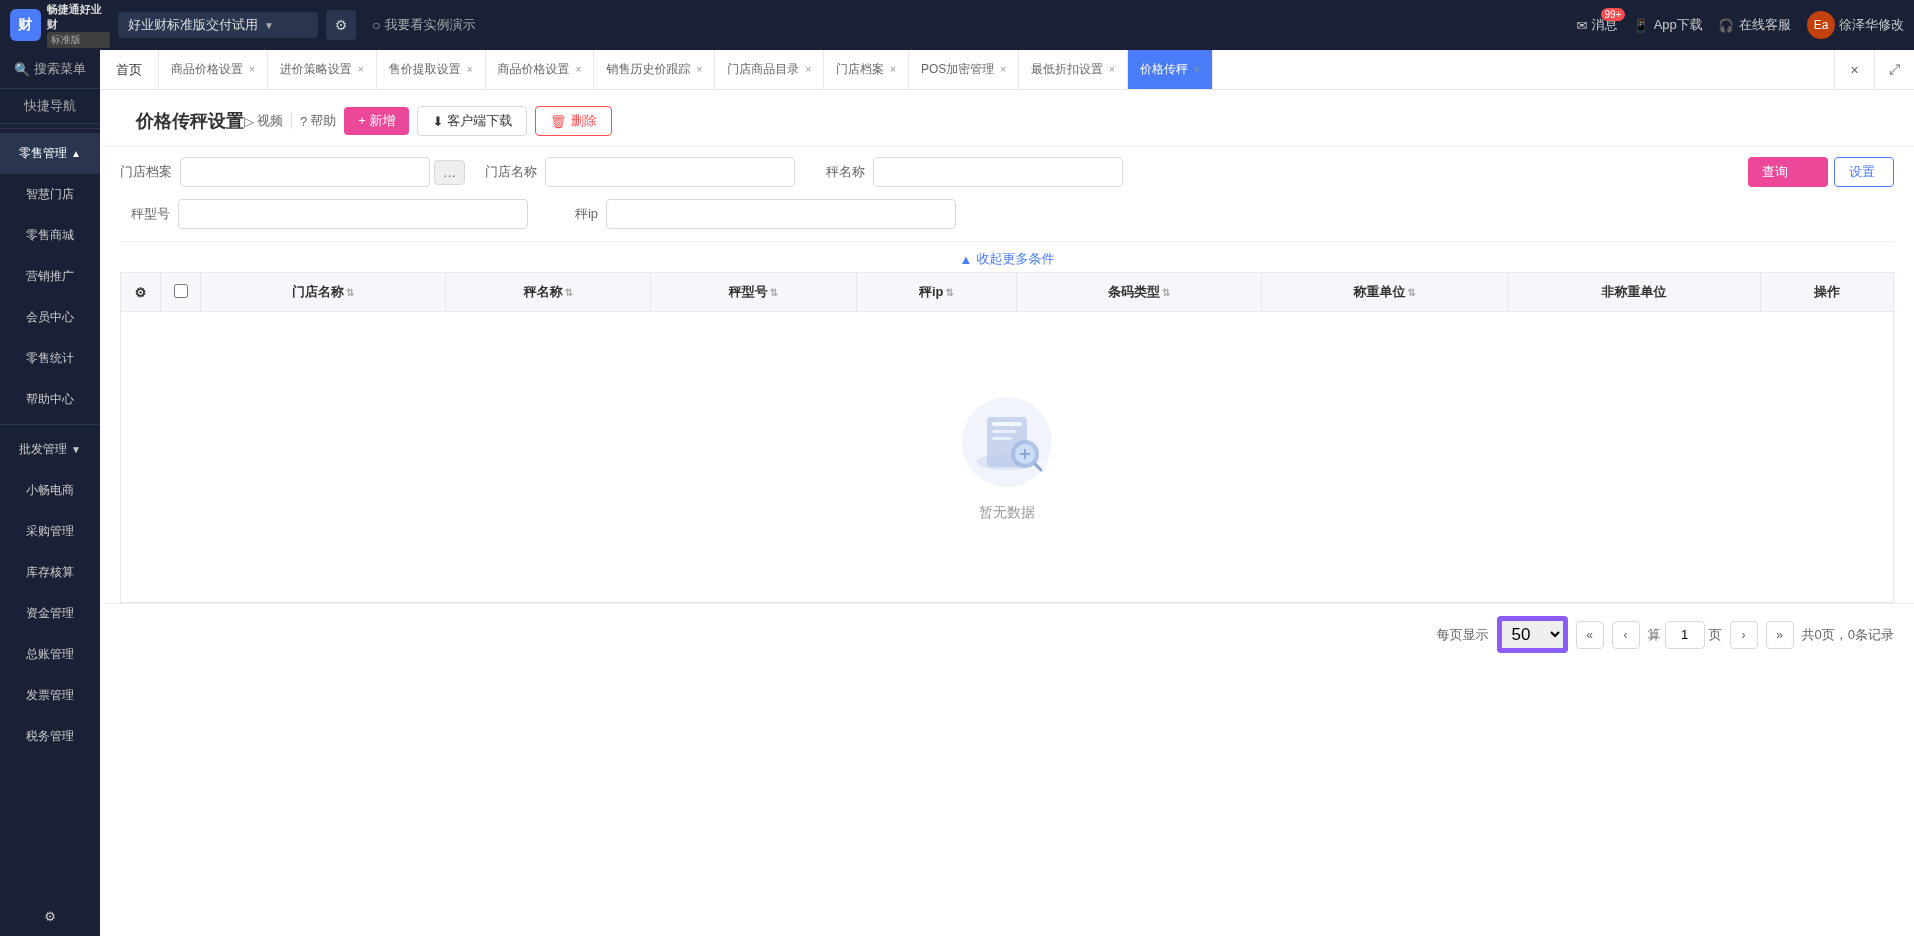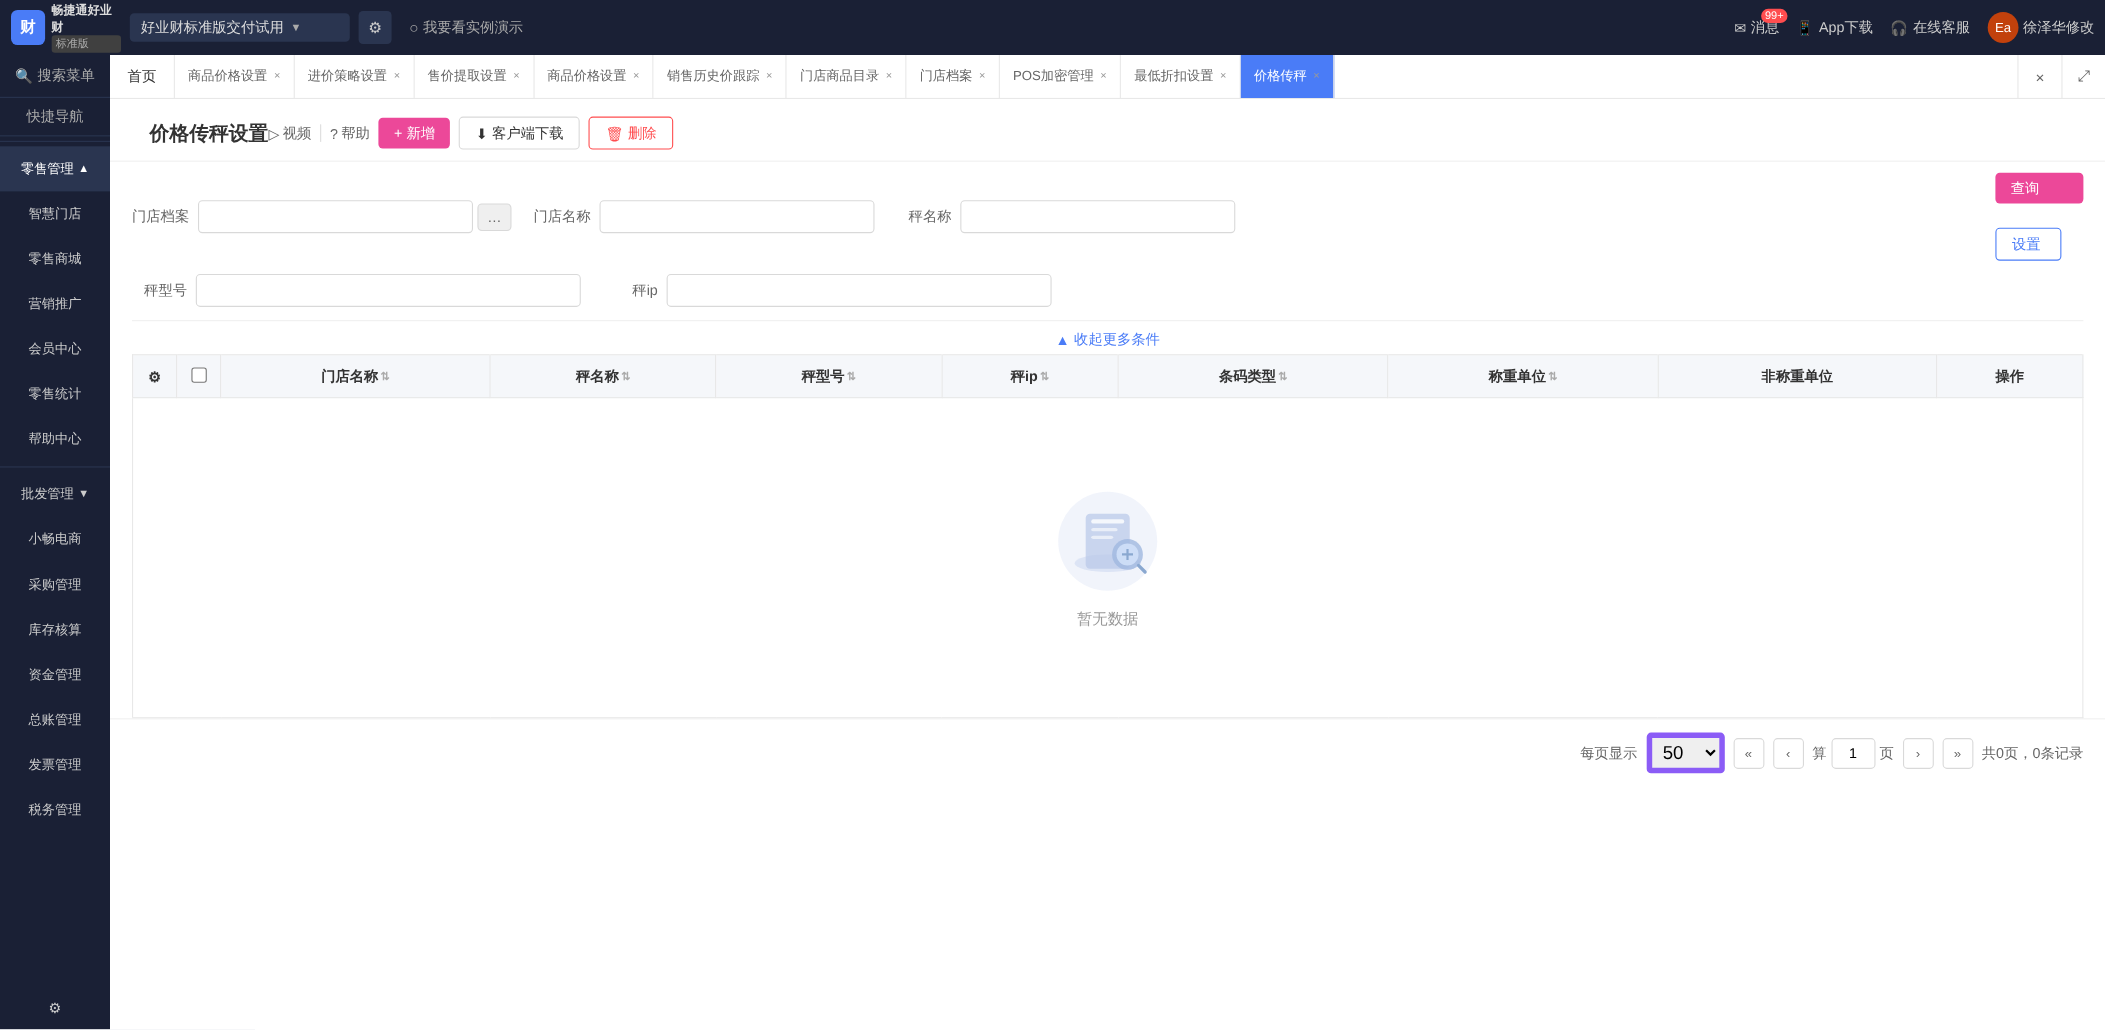--- a/index.html
+++ b/index.html
@@ -288,21 +288,21 @@
             </div>
           </div>
           <div class="filter-item">
             <span class="filter-label">门店名称</span>
             <input type="text" class="filter-input filter-input-medium" style="">
           </div>
           <div class="filter-item">
             <span class="filter-label">秤名称</span>
             <input type="text" class="filter-input filter-input-medium" style="">
           </div>
-          <div style="margin-left:auto;display:flex;flex-direction:column;gap:22px;">
+          <div style="margin-left:auto;display:flex;gap:6px;">
             <button class="btn btn-primary" style="width:80px;">查询</button>
             <button class="btn btn-default" style="width:60px;border:1px solid #4a7cf7;color:#4a7cf7;">设置</button>
           </div>
         </div>
         <div class="filter-row">
           <div class="filter-item">
             <span class="filter-label">秤型号</span>
             <input type="text" class="filter-input" style="width: 350px;">
           </div>
           <div class="filter-item">

